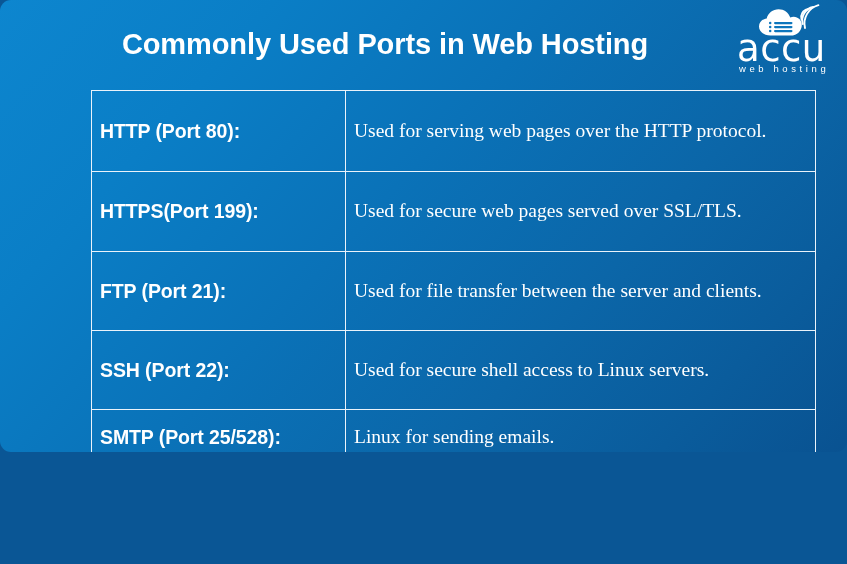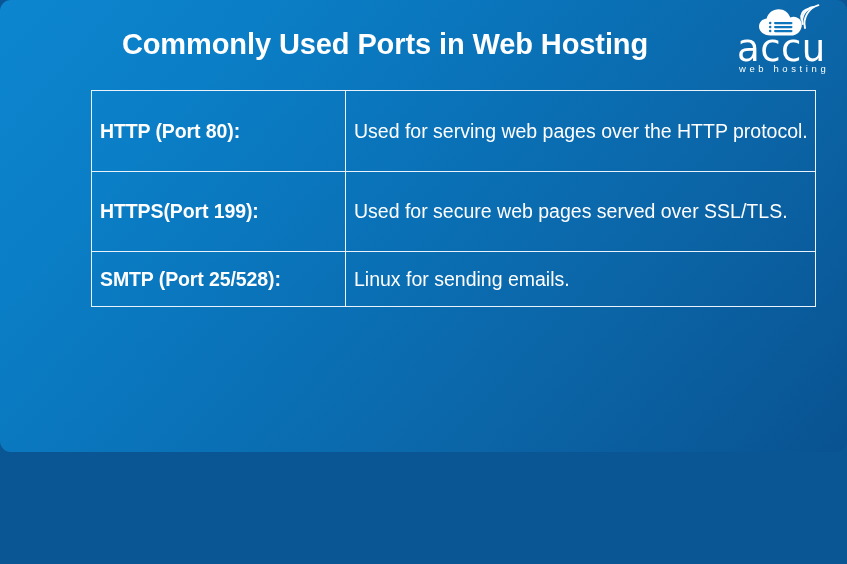--- a/index.html
+++ b/index.html
@@ -108,21 +108,21 @@
     font-weight: bold;
     letter-spacing: -0.1px;
     padding-left: 9px;
   }
   td.desc-cell {
     font-size: 19.5px;
     font-weight: 400;
     line-height: 1.44;
     padding-left: 8px;
     padding-right: 6px;
-    font-family: Liberation Sans, sans-serif;
+    font-family: Liberation Serif, serif;
   }
   td.desc-cell.justify {
     text-align: justify;
     text-align-last: left;
   }
   tr.r1 td { height: 80px; }
   tr.r2 td { height: 79px; }
   tr.r3 td { height: 78px; }
   tr.r4 td { height: 78px; }
   tr.r5 td { height: 54px; }
@@ -171,20 +171,28 @@
   <table id="ports-table">
     <tbody>
       <tr class="r1">
         <td class="port-cell">HTTP (Port 80):</td>
         <td class="desc-cell justify">Used for serving web pages over the HTTP protocol.</td>
       </tr>
       <tr class="r2">
         <td class="port-cell">HTTPS(Port 199):</td>
         <td class="desc-cell">Used for secure web pages served over SSL/TLS.</td>
       </tr>
+      <tr class="r3">
+        <td class="port-cell">FTP (Port 21):</td>
+        <td class="desc-cell">Used for file transfer between the server and clients.</td>
+      </tr>
+      <tr class="r4">
+        <td class="port-cell">SSH (Port 22):</td>
+        <td class="desc-cell">Used for secure shell access to Linux servers.</td>
+      </tr>
       <tr class="r5">
         <td class="port-cell">SMTP (Port 25/528):</td>
         <td class="desc-cell">Linux for sending emails.</td>
       </tr>
     </tbody>
   </table>
 
 </div>
 
 </body></html>

